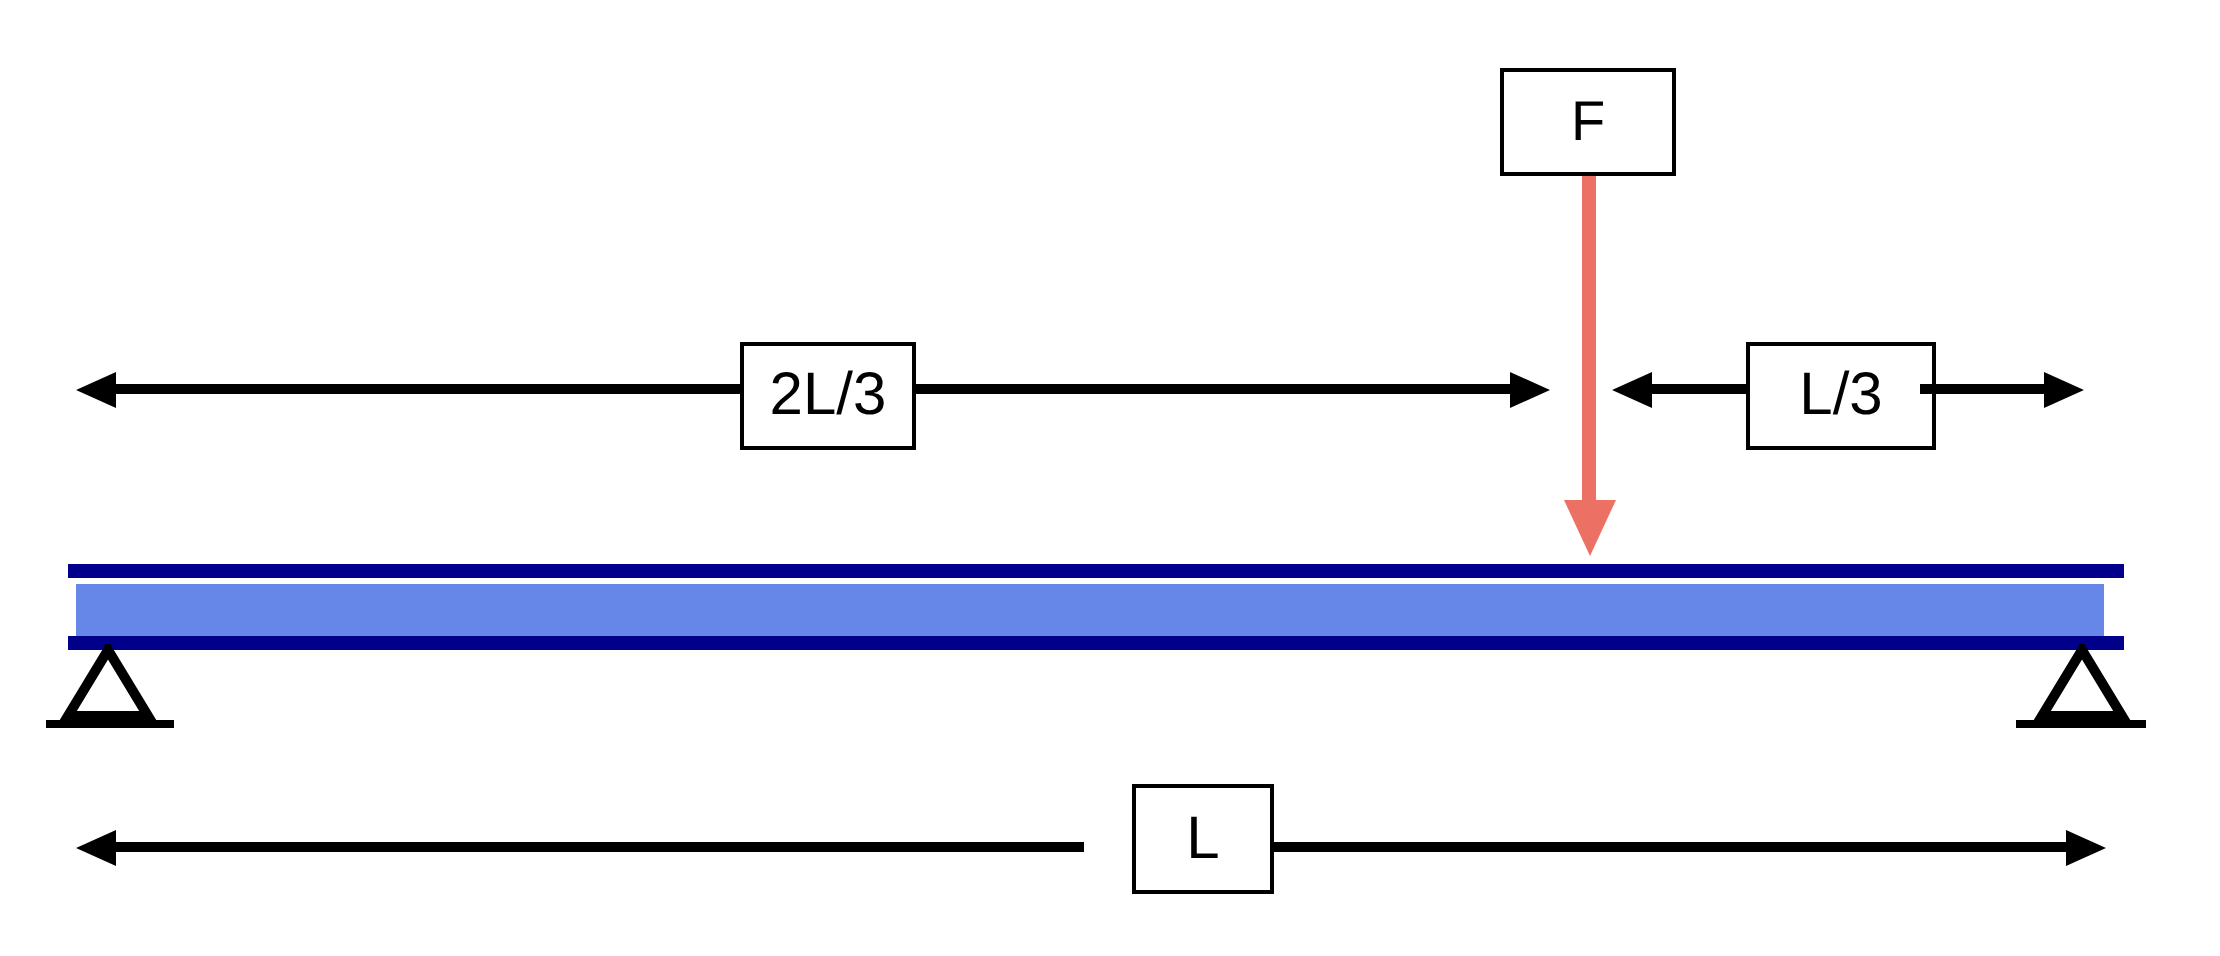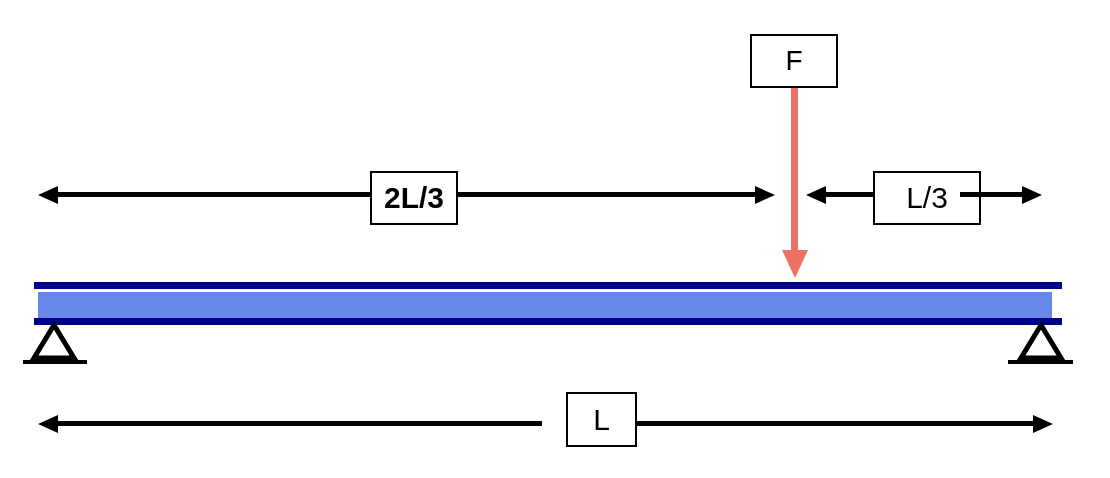--- a/index.html
+++ b/index.html
@@ -18,22 +18,22 @@
     box-sizing: border-box;
     background: var(--box-background, #ffffff);
     border: 2px solid var(--box-border, #000000);
     display: flex;
     align-items: center;
     justify-content: center;
     font-size: 30px;
     line-height: 1;
   }
   .force-box { left: 750px; top: 34px; width: 88px; height: 54px; font-size: 28px; }
-  .span-left-box  { left: 370px; top: 171px; width: 88px; height: 54px; font-weight: bold; }
-  .span-right-box { left: 873px; top: 171px; width: 108px; height: 54px; }
+  .span-left-box  { left: 370px; top: 171px; width: 88px; height: 54px; }
+  .span-right-box { left: 873px; top: 171px; width: 95px; height: 54px; }
   .span-total-box { left: 566px; top: 392px; width: 71px; height: 55px; }
 
   
   .hline { position: absolute; height: 5px; background: var(--dimension-line, #000000); }
   .dim1a { left: 54px;  top: 192px; width: 316px; }
   .dim1b { left: 458px; top: 192px; width: 299px; }
   .dim1c { left: 824px; top: 192px; width: 49px; }
   .dim1d { left: 960px; top: 192px; width: 64px; }
   .dim2a { left: 54px;  top: 421px; width: 488px; }
   .dim2b { left: 637px; top: 421px; width: 399px; }

